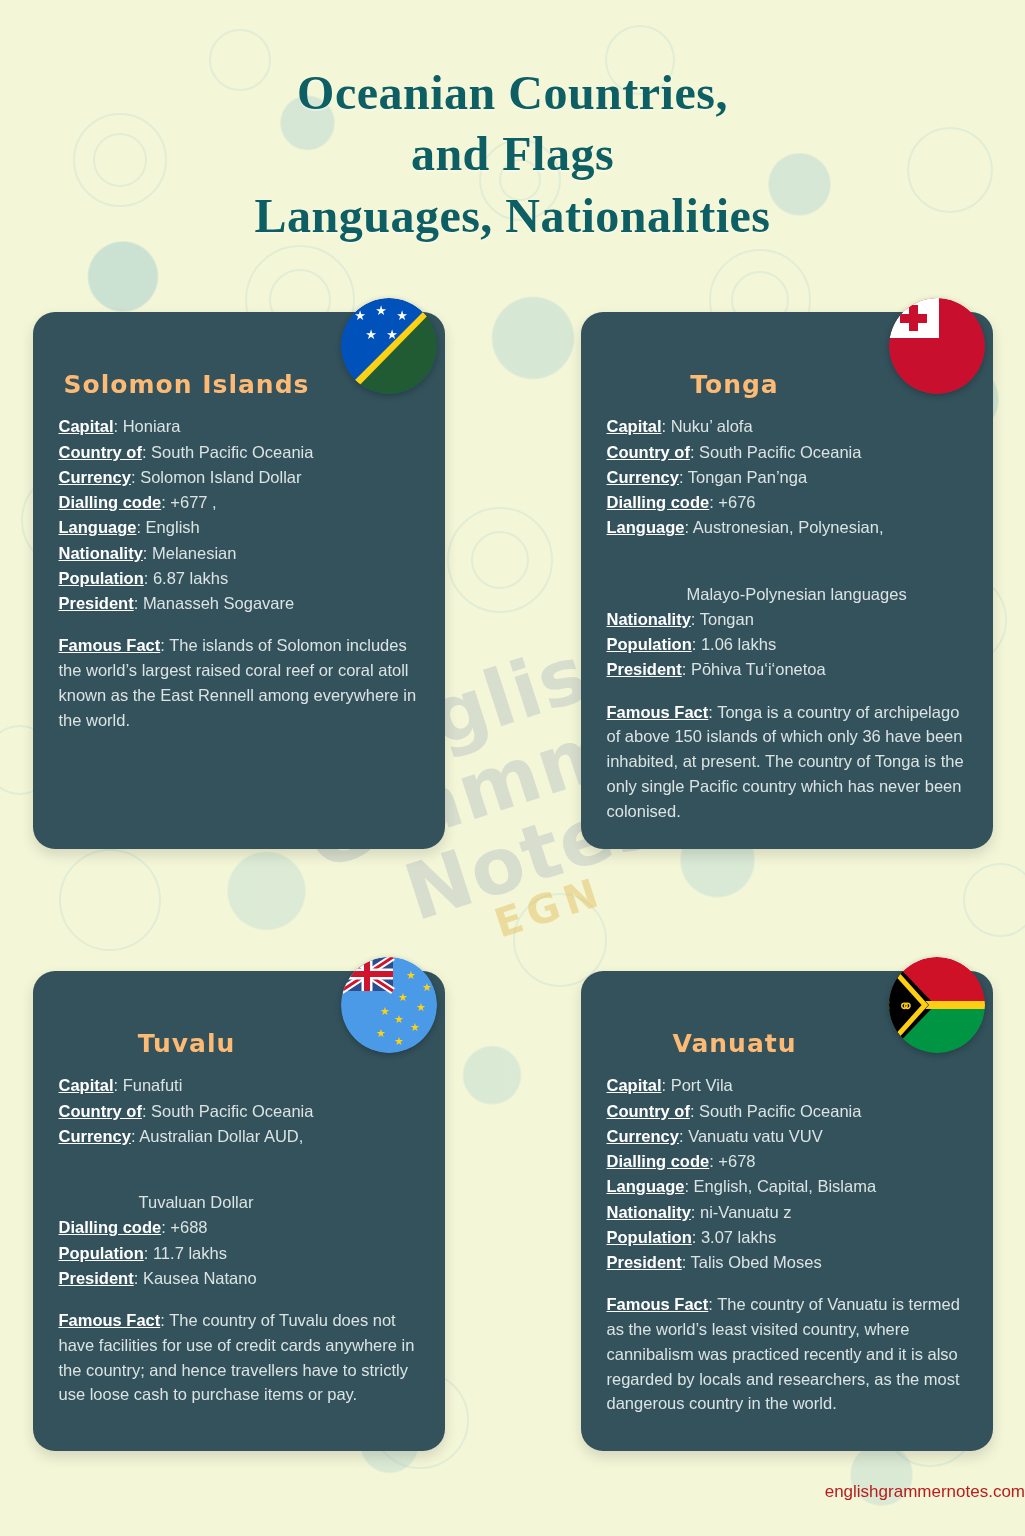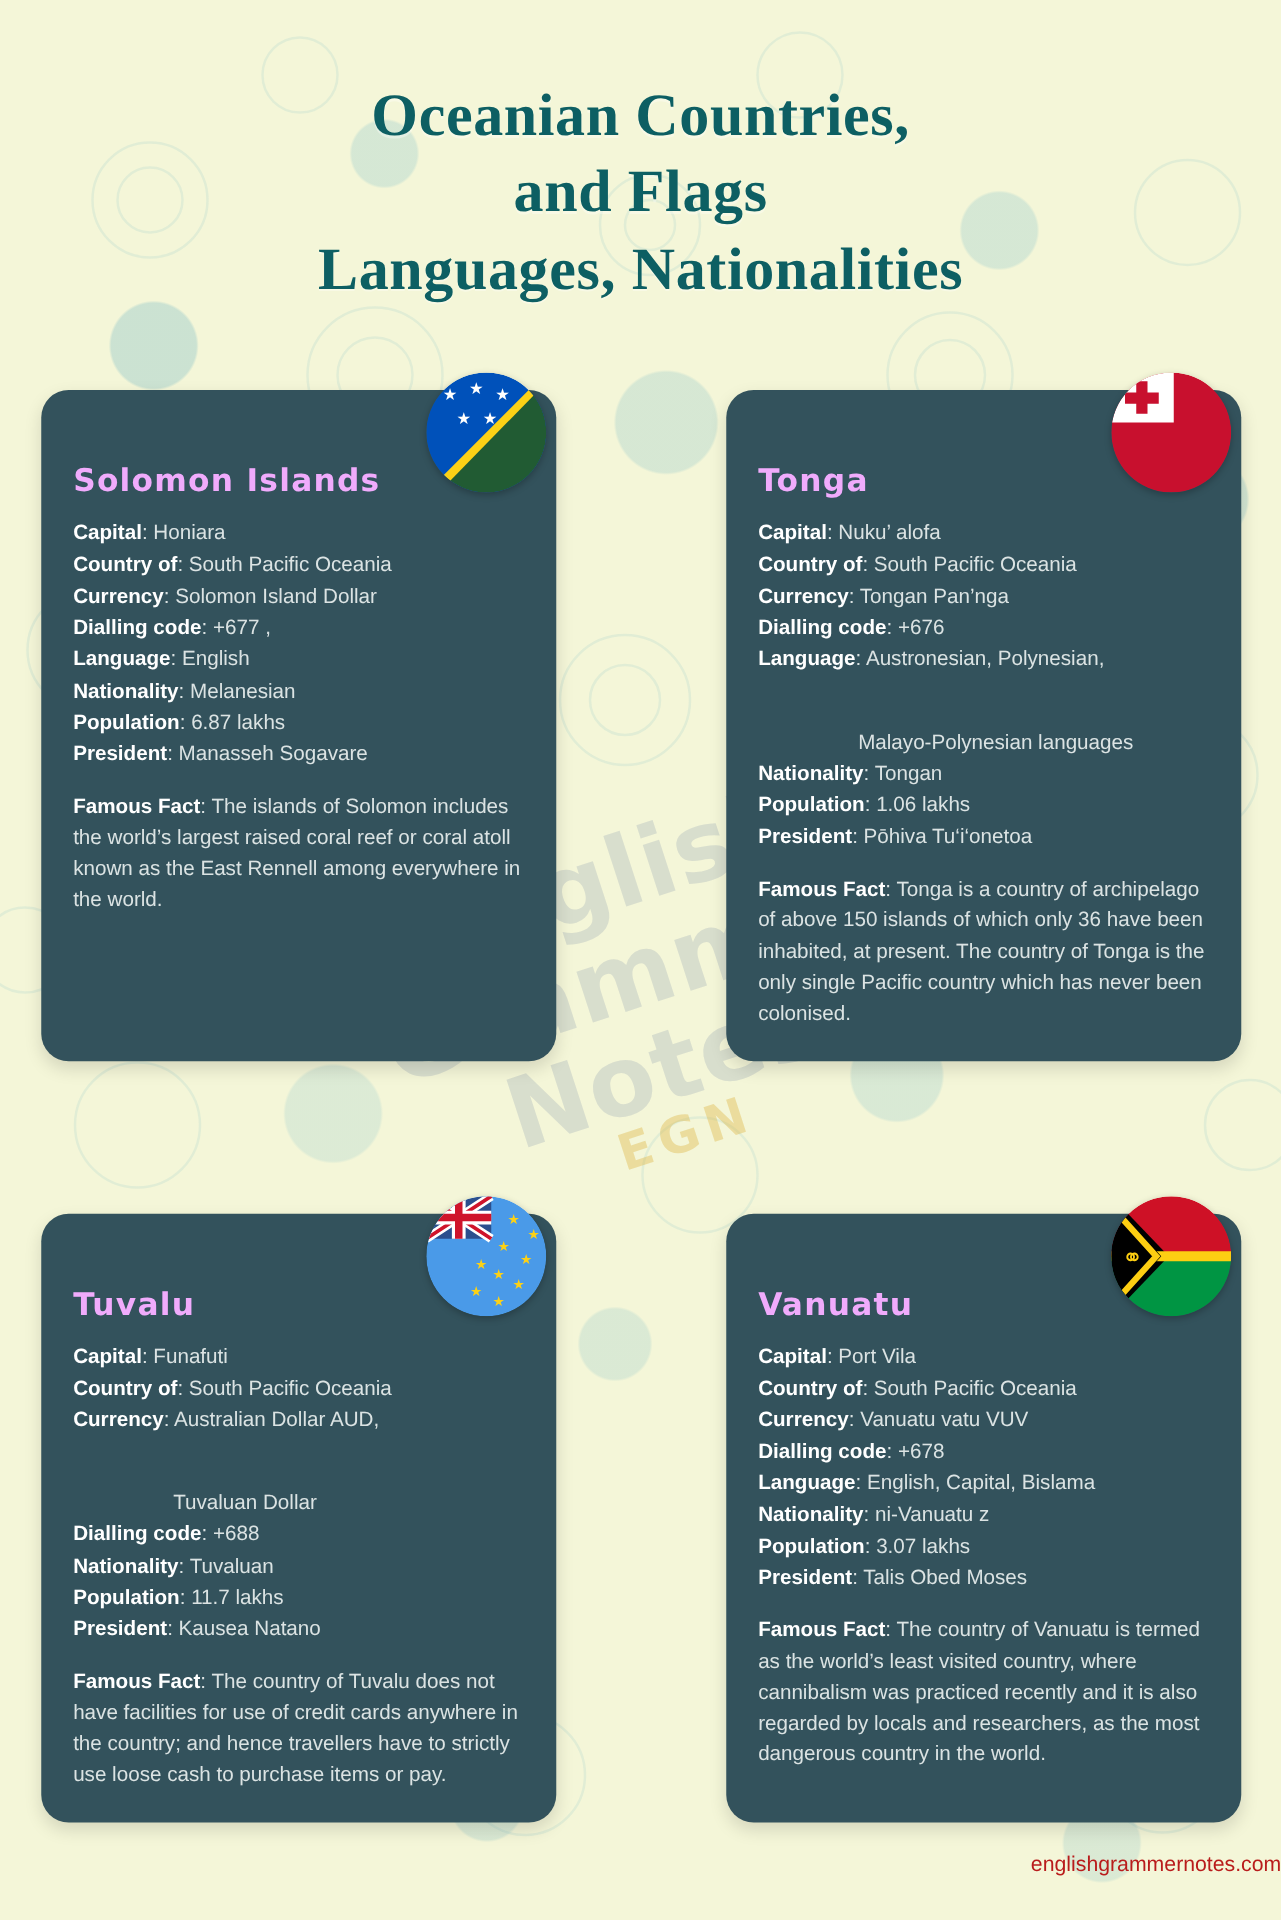--- a/index.html
+++ b/index.html
@@ -101,47 +101,47 @@
   .card-right { justify-self: end; }
 
   .card-head {
     position: relative;
     height: 76px;
   }
   .country-name {
     position: absolute;
     left: 0; right: 104px;
     top: 34px;
-    text-align: left;
+    text-align: center;
     font-family: "DejaVu Sans", sans-serif;
     font-weight: bold;
     font-size: 25px;
     letter-spacing: 1px;
-    color: #f0abfc;
+    color: #fdba74;
   }
   .flag {
     position: absolute;
     right: -18px;
     top: -38px;
     width: 96px;
     height: 96px;
     border-radius: 50%;
     overflow: hidden;
     box-shadow: 0 2px 6px rgba(0,0,0,0.25);
   }
   .flag svg { display: block; width: 96px; height: 96px; }
 
   .facts {
     margin-top: 2px;
     font-size: 16.5px;
     line-height: 1.47;
     color: #dbe3e3;
   }
   .fact-row { margin-bottom: 1px; }
-  .fact-label { font-weight: bold; color: #ffffff; }
+  .fact-label { font-weight: bold; color: #ffffff; text-decoration: underline; }
   .fact-cont { display: block; padding-left: 80px; margin-top: 42px; }
 
   .famous {
     margin-top: 18px;
     font-size: 16.5px;
     line-height: 1.5;
     color: #dbe3e3;
   }
 
   #footer {
@@ -303,21 +303,20 @@
             </g>
           </g>
         </svg>
       </div>
     </div>
     <div class="facts">
       <div class="fact-row"><span class="fact-label">Capital</span>: <span>Funafuti</span></div>
       <div class="fact-row"><span class="fact-label">Country of</span>: <span>South Pacific Oceania</span></div>
       <div class="fact-row"><span class="fact-label">Currency</span>: <span>Australian Dollar AUD,</span><span class="fact-cont">Tuvaluan Dollar</span></div>
       <div class="fact-row"><span class="fact-label">Dialling code</span>: <span>+688</span></div>
-      <div class="fact-row"><span class="fact-label">Nationality</span>: <span>Tuvaluan</span></div>
       <div class="fact-row"><span class="fact-label">Population</span>: <span>11.7 lakhs</span></div>
       <div class="fact-row"><span class="fact-label">President</span>: <span>Kausea Natano</span></div>
     </div>
     <div class="famous"><span class="fact-label">Famous Fact</span>: <span>The country of Tuvalu does not have facilities for use of credit cards anywhere in the country; and hence travellers have to strictly use loose cash to purchase items or pay.</span></div>
   </div>
 
   <div class="card card-right">
     <div class="card-head">
       <div class="country-name">Vanuatu</div>
       <div class="flag">

